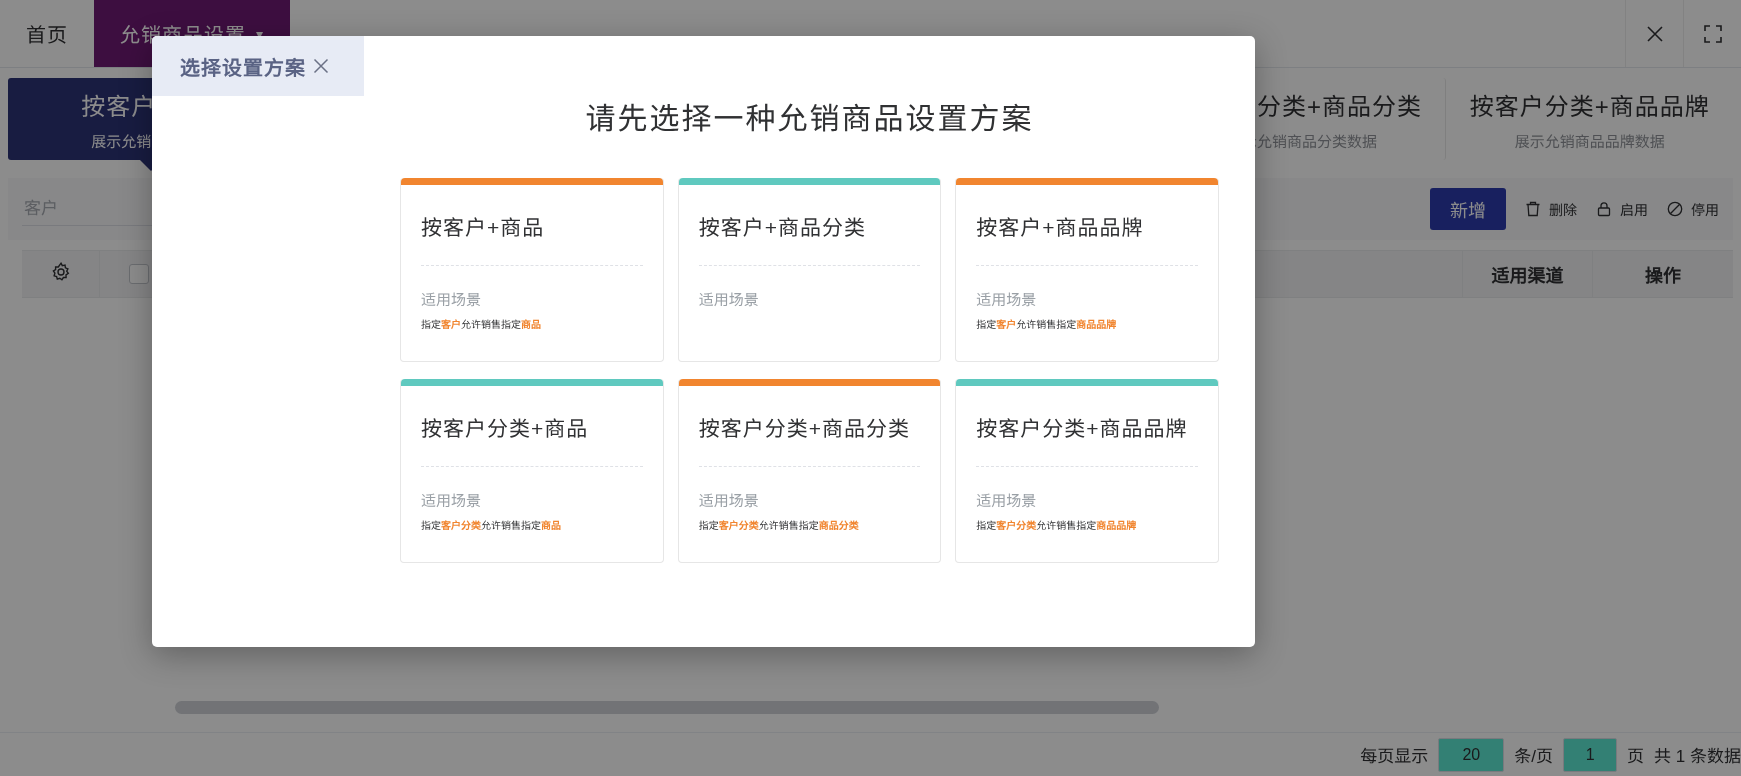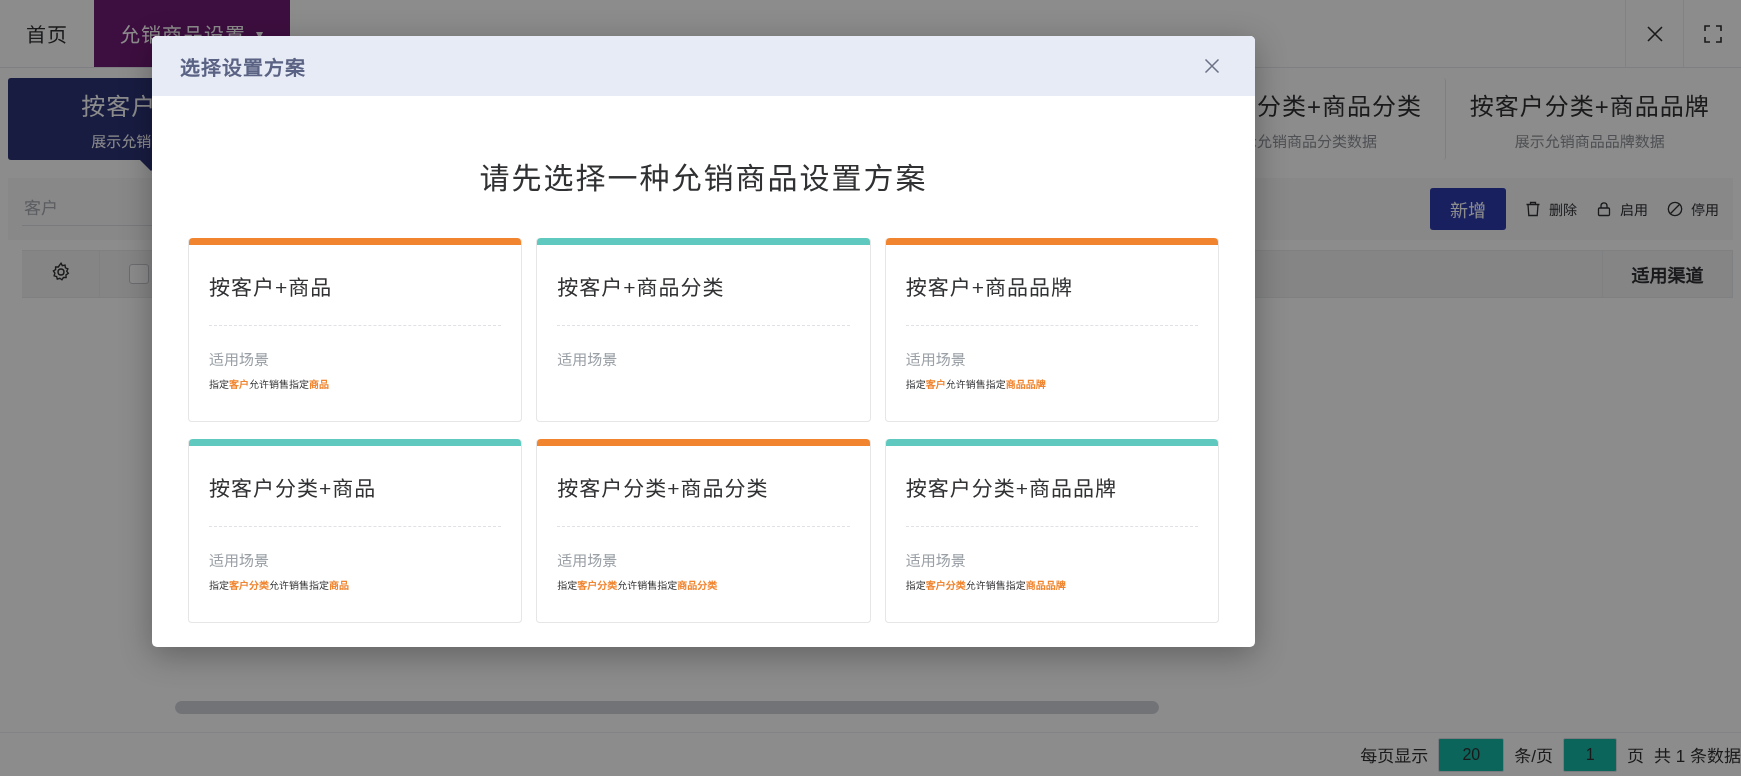--- a/index.html
+++ b/index.html
@@ -213,21 +213,21 @@
     gap: 10px;
     font-size: 17px;
     color: #303133;
     background: #ffffff;
     border-top: 1px solid #eceff4;
   }
   .page-box {
     width: 66px; height: 34px;
     border: 1px solid #dcdfe6;
     border-radius: 2px;
-    background: #14b8a6;
+    background: #5eead4;
     display: flex;
     align-items: center;
     justify-content: center;
     font-size: 16px;
     cursor: pointer;
   }
   .page-box.small { width: 54px; }
 
   
   #dim-overlay {
@@ -241,21 +241,21 @@
     position: absolute;
     left: 152px;
     top: 36px;
     width: 1103px;
     height: 611px;
     background: #ffffff;
     border-radius: 5px;
     box-shadow: 0 8px 32px rgba(0,0,0,0.30);
     overflow: hidden;
     display: flex;
-    flex-direction: column;
+    flex-direction: row;
   }
   .modal-header {
     height: 60px;
     background: #e7ebf5;
     display: flex;
     align-items: center;
     padding: 0 28px;
     flex: none;
   }
   .modal-title {
@@ -436,20 +436,21 @@
           <circle cx="11" cy="11" r="3"></circle>
           <path d="M11 2.2 L12.3 4.6 L15 4.1 L15.4 6.8 L17.9 7.8 L16.7 10.2 L18.3 12.4 L16 13.8 L16.1 16.5 L13.4 16.5 L11.9 18.8 L9.8 17.3 L7.3 18.2 L6.6 15.6 L4.1 14.8 L4.9 12.2 L3.4 10 L5.6 8.6 L5.6 5.9 L8.3 6 Z"></path>
         </svg>
       </span>
     </div>
     <div class="th check">
       <span class="checkbox-sq"></span>
     </div>
     <div class="th flex"></div>
     <div class="th chan">适用渠道</div>
+    <div class="th ops">操作</div>
   </div>
 
   <div class="h-scrollbar">
     <div class="h-scroll-thumb"></div>
   </div>
 
   <div class="pagination">
     <span>每页显示</span>
     <span class="page-box">20</span>
     <span>条/页</span>

